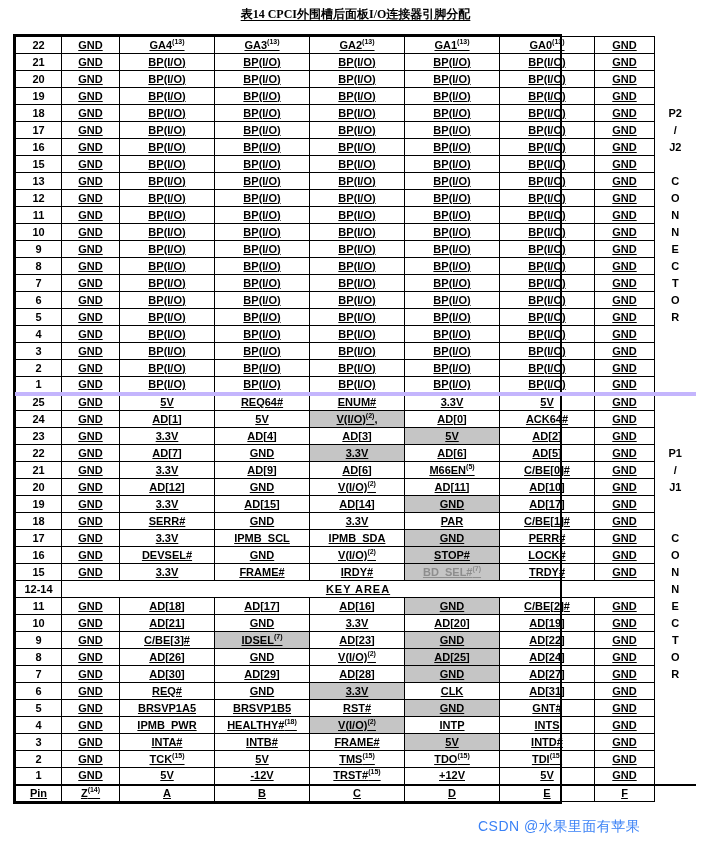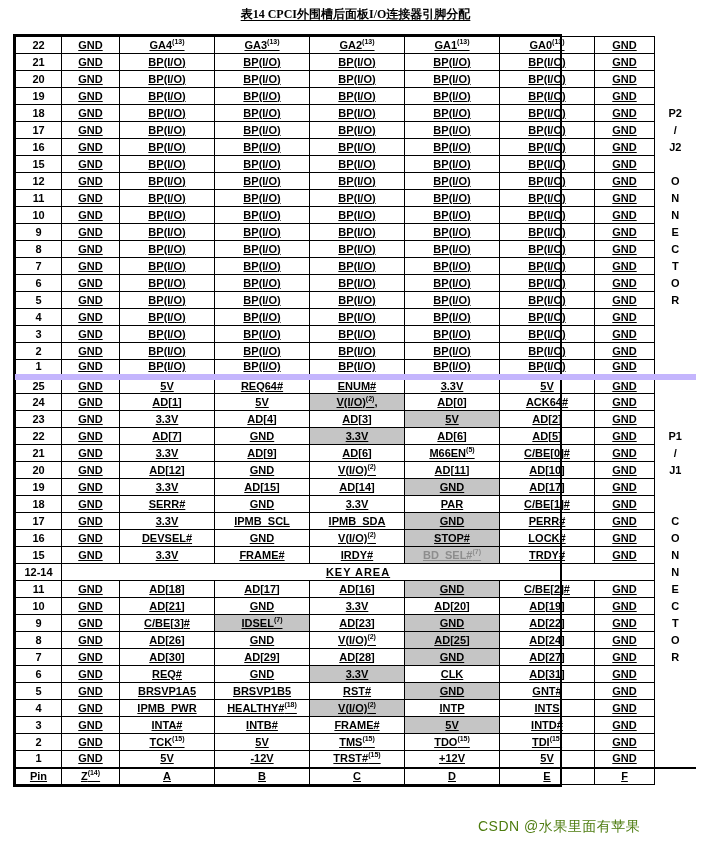--- a/index.html
+++ b/index.html
@@ -23,25 +23,25 @@
     text-align:center;vertical-align:middle;
     font-size:11px;font-weight:bold;white-space:nowrap;overflow:hidden;
   }
   td .u{text-decoration:underline;text-underline-offset:1px;}
   sup{font-size:7px;vertical-align:super;line-height:0;}
   td.pin{font-size:11px;}
   td.shaded{background:#c5c5c5;}
   .dim{color:#8d8d8d;}
   td.key{letter-spacing:1px;}
   td.side{border:none;border-left:1px solid #000;font-size:11px;}
-  #sec2 tr:first-child td{border-top:6px solid #c4b5fd;}
+  #sec2 tr:first-child td{border-top:4px solid #c4b5fd;}
   tr.footer td{border-top:2px solid #000;text-decoration:underline;}
   .watermark{
     position:absolute;left:478px;top:818px;z-index:5;
-    font-size:14px;color:#4d7c0f;letter-spacing:0.5px;
+    font-size:14px;color:#3b82f6;letter-spacing:0.5px;
   }
 </style>
 </head>
 <body>
 
 <div class="page">
   <div class="title">表14 CPCI外围槽后面板I/O连接器引脚分配</div>
 
   <div class="table-wrap">
     <table>
@@ -139,20 +139,31 @@
             <td><span class="u">GND</span></td>
             <td><span class="u">BP(I/O)</span></td>
             <td><span class="u">BP(I/O)</span></td>
             <td><span class="u">BP(I/O)</span></td>
             <td><span class="u">BP(I/O)</span></td>
             <td><span class="u">BP(I/O)</span></td>
             <td><span class="u">GND</span></td>
             <td class="side"></td>
           </tr>
           <tr>
+            <td class="pin">13</td>
+            <td><span class="u">GND</span></td>
+            <td><span class="u">BP(I/O)</span></td>
+            <td><span class="u">BP(I/O)</span></td>
+            <td><span class="u">BP(I/O)</span></td>
+            <td><span class="u">BP(I/O)</span></td>
+            <td><span class="u">BP(I/O)</span></td>
+            <td><span class="u">GND</span></td>
+            <td class="side">C</td>
+          </tr>
+          <tr>
             <td class="pin">12</td>
             <td><span class="u">GND</span></td>
             <td><span class="u">BP(I/O)</span></td>
             <td><span class="u">BP(I/O)</span></td>
             <td><span class="u">BP(I/O)</span></td>
             <td><span class="u">BP(I/O)</span></td>
             <td><span class="u">BP(I/O)</span></td>
             <td><span class="u">GND</span></td>
             <td class="side">O</td>
           </tr>

